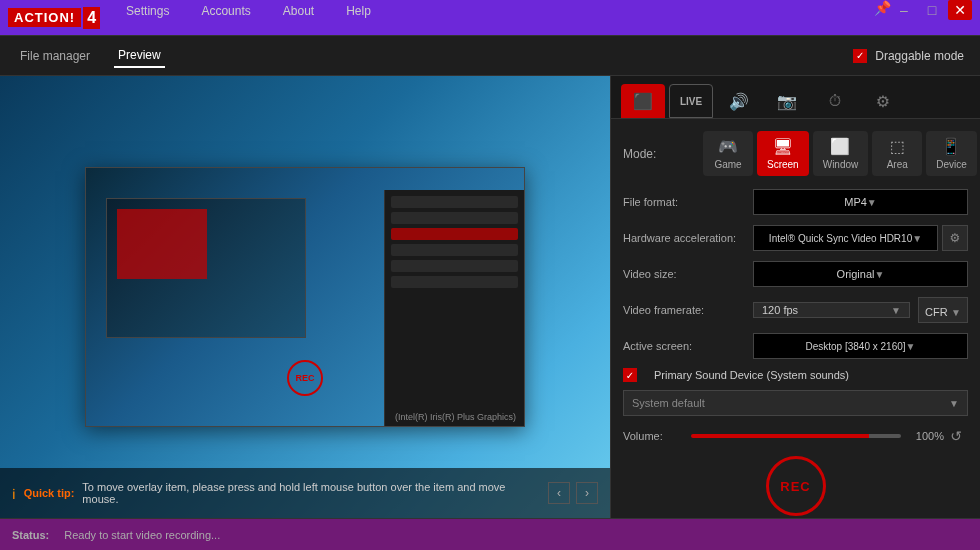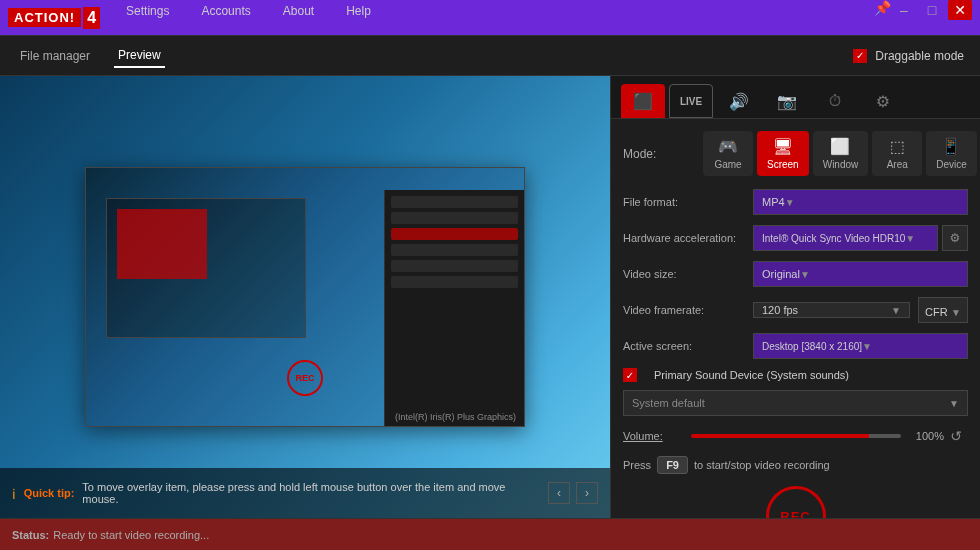--- a/index.html
+++ b/index.html
@@ -346,28 +346,28 @@
       flex-shrink: 0;
     }
     .setting-control {
       flex: 1;
       display: flex;
       align-items: center;
       gap: 4px;
     }
     .select-box {
       flex: 1;
-      background: #4c1d95;
+      background: #000000;
       border: 1px solid #444;
       color: #ccc;
       font-size: 11px;
       padding: 4px 8px;
       display: flex;
       align-items: center;
-      justify-content: flex-start;
+      justify-content: center;
       cursor: pointer;
       height: 26px;
     }
     .select-arrow { color: #888; font-size: 10px; }
     .gear-icon-btn {
       width: 26px;
       height: 26px;
       background: #2a2a2a;
       border: 1px solid #444;
       display: flex;
@@ -448,21 +448,20 @@
 
     .volume-row {
       display: flex;
       align-items: center;
       margin-bottom: 8px;
     }
     .volume-label {
       color: #aaa;
       font-size: 11px;
       width: 60px;
-      text-decoration: underline;
     }
     .volume-slider {
       flex: 1;
       height: 4px;
       background: linear-gradient(to right, #cc0000 85%, #555 85%);
       border-radius: 2px;
       margin: 0 8px;
       position: relative;
       cursor: pointer;
     }
@@ -518,27 +517,28 @@
       color: #cc0000;
       font-size: 13px;
       font-weight: bold;
       cursor: pointer;
       letter-spacing: 1px;
     }
 
     
     .status-bar {
       height: 32px;
-      background: #7f1d1d;
+      background: #701a75;
       border-top: 1px solid #333;
       display: flex;
       align-items: center;
       padding: 0 12px;
       color: #aaa;
       font-size: 11px;
+      gap: 11px;
     }
     .status-label { font-weight: bold; margin-right: 4px; }
 
     
     .rp-body::-webkit-scrollbar { width: 4px; }
     .rp-body::-webkit-scrollbar-track { background: #111; }
     .rp-body::-webkit-scrollbar-thumb { background: #444; border-radius: 2px; }
   </style>
 </head>
 <body>
@@ -726,25 +726,20 @@
         </div>
       </div>
 
       <div class="volume-row">
         <span class="volume-label">Volume:</span>
         <div class="volume-slider"></div>
         <span class="volume-value">100%</span>
         <div class="refresh-btn">↺</div>
       </div>
 
-      <div class="press-row">
-        <span>Press</span>
-        <span class="key-badge">F9</span>
-        <span>to start/stop video recording</span>
-      </div>
 
       <div class="rec-btn-row">
         <div class="rec-button">REC</div>
       </div>
 
     </div>
   </div>
 </div>
 
 <div class="status-bar">

